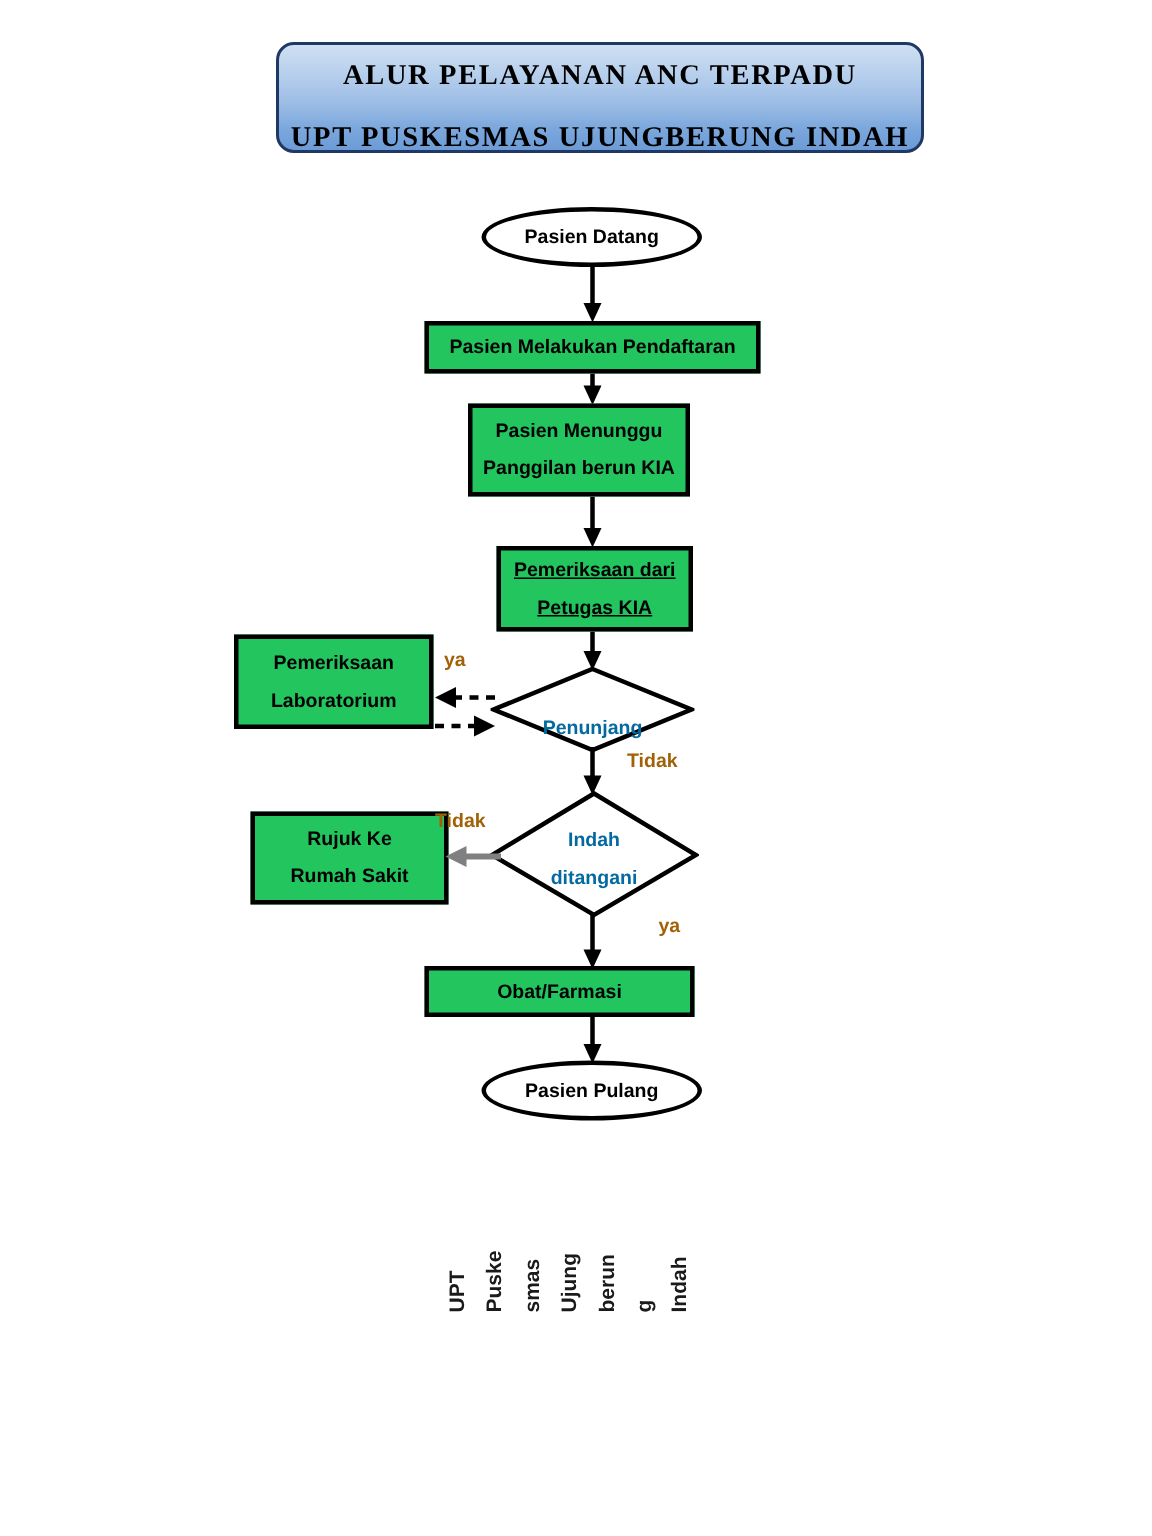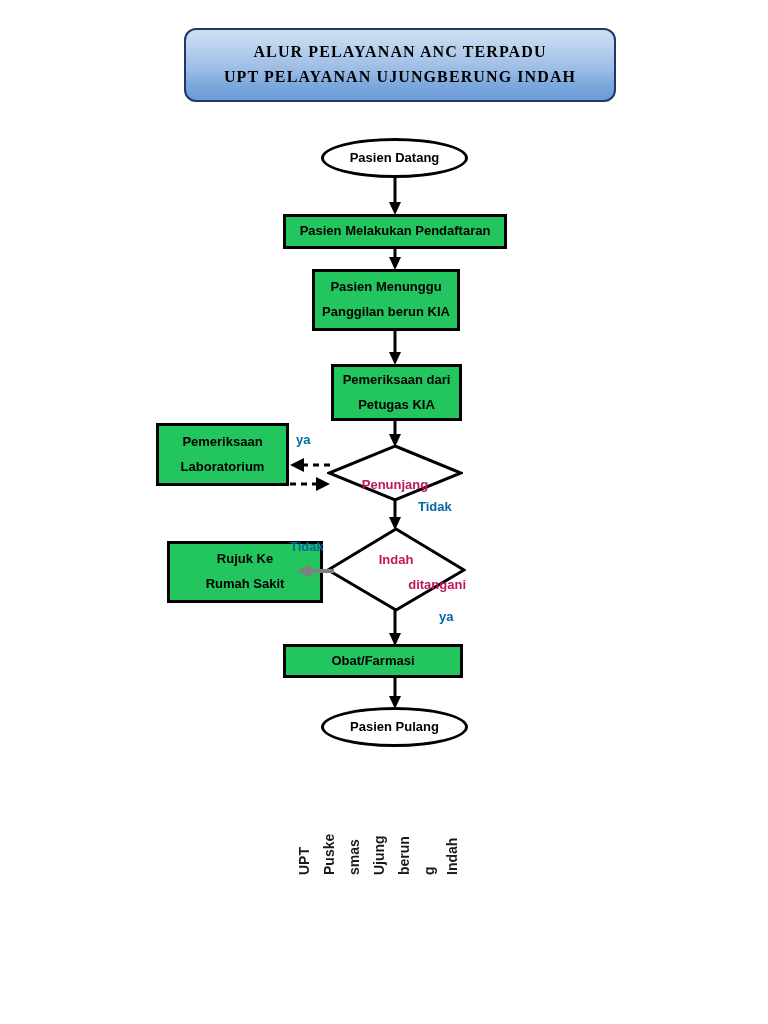--- a/index.html
+++ b/index.html
@@ -31,25 +31,26 @@
     background: linear-gradient(to bottom, #cfdff2 0%, #bcd3ee 22%, #9dbde5 55%, #7ba7dc 80%, #6c9bd6 100%);
     box-sizing: border-box;
     display: flex;
     flex-direction: column;
     align-items: center;
     justify-content: center;
   }
   .title-line {
     font-family: "Liberation Serif", serif;
     font-weight: bold;
-    font-size: 16px;
+    font-size: 19px;
     letter-spacing: 1.1px;
     color: #000000;
     line-height: 1.55;
     white-space: nowrap;
+    margin-top: 12px;
   }
 
   
   .node {
     position: absolute;
     box-sizing: border-box;
     display: flex;
     flex-direction: column;
     align-items: center;
     justify-content: center;
@@ -80,37 +81,37 @@
     left: 0;
     top: 0;
   }
   .diamond-label {
     position: absolute;
     left: 0;
     width: 100%;
     text-align: center;
     font-weight: bold;
     font-size: 13px;
-    color: #be185d;
+    color: #0369a1;
     white-space: nowrap;
     line-height: 1.0;
   }
 
   
   .conn {
     position: absolute;
   }
   .conn svg { display: block; }
 
   
   .edge-label {
     position: absolute;
     font-weight: bold;
     font-size: 13px;
-    color: #0369a1;
+    color: #a16207;
     white-space: nowrap;
   }
 
   
   #footer-rotated {
     position: absolute;
     left: 300px;
     top: 780px;
     width: 200px;
     height: 95px;
@@ -126,21 +127,21 @@
     white-space: nowrap;
   }
 </style>
 </head>
 <body>
 
 <div id="page">
 
   <div id="title-banner">
     <div class="title-line">ALUR PELAYANAN ANC TERPADU</div>
-    <div class="title-line">UPT PELAYANAN UJUNGBERUNG INDAH</div>
+    <div class="title-line">UPT PUSKESMAS UJUNGBERUNG INDAH</div>
   </div>
 
   <div class="node terminator" style="left:321px; top:138px; width:147px; height:40px;text-align:right;">
     <div class="line">Pasien Datang</div>
   </div>
 
   <div class="conn" style="left:388px; top:178px; width:14px; height:38px;">
     <svg width="14" height="38" viewBox="0 0 14 38">
       <line x1="7" y1="0" x2="7" y2="26" stroke="#000" stroke-width="3"></line>
       <polygon points="7,37 1,24 13,24" fill="#000"></polygon>
@@ -163,21 +164,21 @@
     <div class="line">Panggilan berun KIA</div>
   </div>
 
   <div class="conn" style="left:388px; top:331px; width:14px; height:35px;">
     <svg width="14" height="35" viewBox="0 0 14 35">
       <line x1="7" y1="0" x2="7" y2="23" stroke="#000" stroke-width="3"></line>
       <polygon points="7,34 1,21 13,21" fill="#000"></polygon>
     </svg>
   </div>
 
-  <div class="node box" style="left:331px; top:364px; width:131px; height:57px;">
+  <div class="node box" style="left:331px; top:364px; width:131px; height:57px;text-decoration:underline;">
     <div class="line">Pemeriksaan dari</div>
     <div class="line">Petugas KIA</div>
   </div>
 
   <div class="conn" style="left:388px; top:421px; width:14px; height:27px;">
     <svg width="14" height="27" viewBox="0 0 14 27">
       <line x1="7" y1="0" x2="7" y2="15" stroke="#000" stroke-width="3"></line>
       <polygon points="7,26 1,13 13,13" fill="#000"></polygon>
     </svg>
   </div>
@@ -211,31 +212,31 @@
 
   <div class="conn" style="left:388px; top:498px; width:14px; height:33px;">
     <svg width="14" height="33" viewBox="0 0 14 33">
       <line x1="7" y1="0" x2="7" y2="21" stroke="#000" stroke-width="3"></line>
       <polygon points="7,32 1,19 13,19" fill="#000"></polygon>
     </svg>
   </div>
 
   <span class="edge-label" style="left:418px; top:499px;">Tidak</span>
 
-  <div class="node box" style="left:167px; top:541px; width:156px; height:62px;">
+  <div class="node box" style="left:167px; top:541px; width:132px; height:62px;">
     <div class="line">Rujuk Ke</div>
     <div class="line">Rumah Sakit</div>
   </div>
 
   <div class="diamond-wrap" style="left:326px; top:527px; width:140px; height:85px;">
     <svg width="140" height="85" viewBox="0 0 140 85">
       <polygon points="70,2 138,43 70,83 2,43" fill="#ffffff" stroke="#000000" stroke-width="3"></polygon>
     </svg>
     <div class="diamond-label" style="top:26px;">Indah</div>
-    <div class="diamond-label" style="top:51px;text-align:right;">ditangani</div>
+    <div class="diamond-label" style="top:51px;">ditangani</div>
   </div>
 
   <div class="conn" style="left:296px; top:560px; width:40px; height:22px;">
     <svg width="40" height="22" viewBox="0 0 40 22">
       <line x1="38" y1="11" x2="14" y2="11" stroke="#808080" stroke-width="4"></line>
       <polygon points="1,11 15,4 15,18" fill="#808080"></polygon>
     </svg>
   </div>
 
   <span class="edge-label" style="left:290px; top:539px;">Tidak</span>

